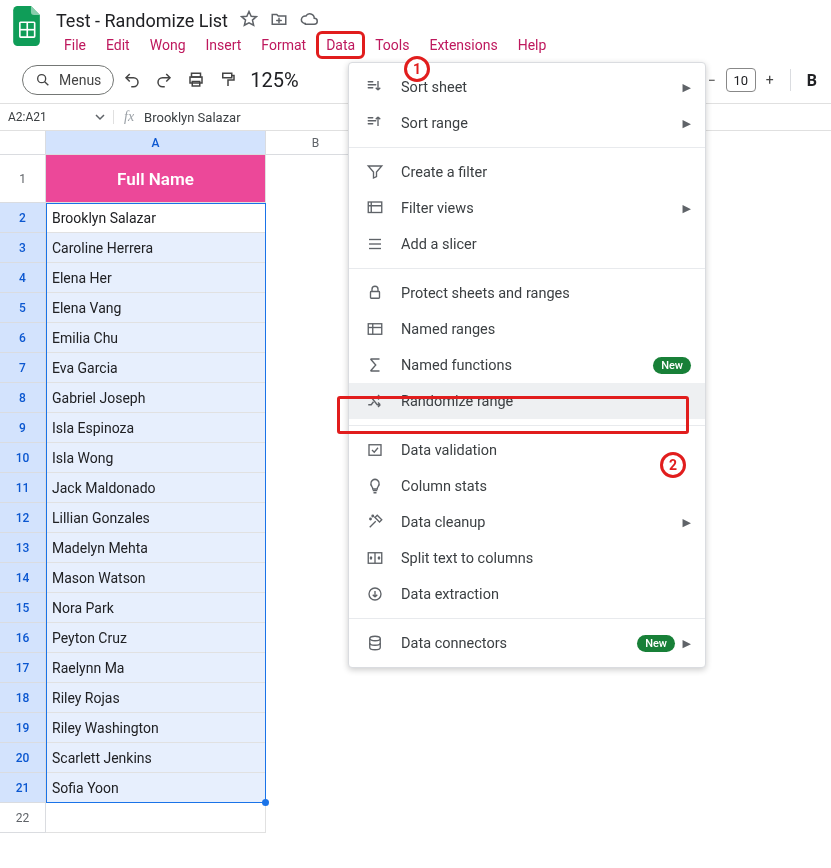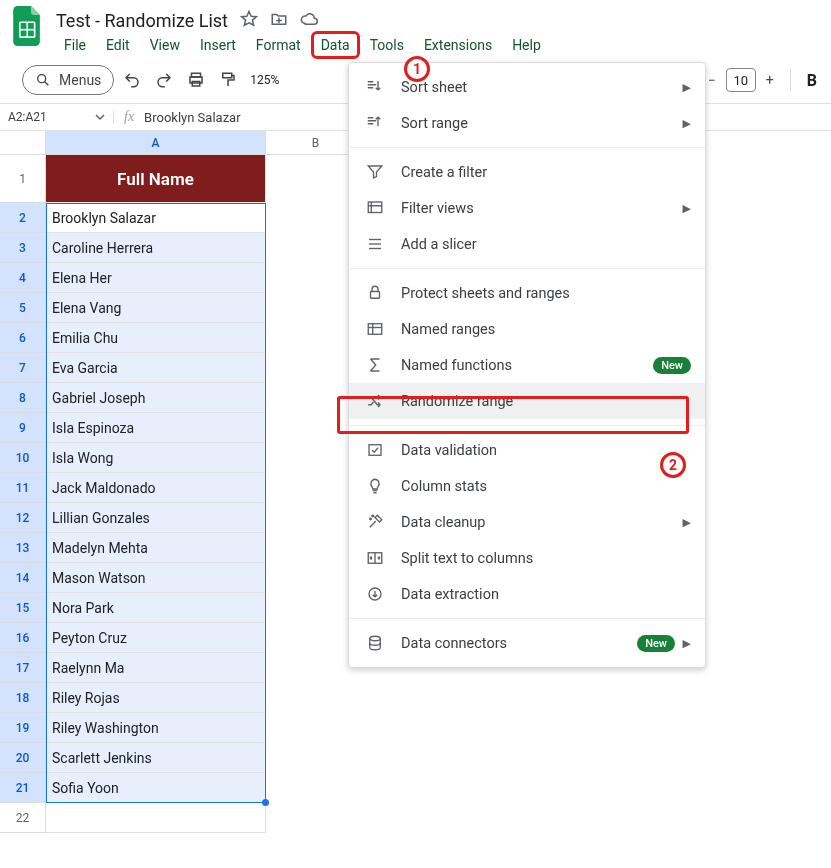--- a/index.html
+++ b/index.html
@@ -22,33 +22,33 @@
     display:flex; align-items:center; justify-content:center;
   }
   .logo svg { width:30px; height:40px; }
   .title-block { display:flex; flex-direction:column; }
   .title-row { display:flex; align-items:center; gap:12px; padding-top:4px;}
   .doc-title { font-size:18px; color:#202124; }
   .title-icons { display:flex; gap:12px; color:#5f6368; }
   .title-icons svg { width:18px; height:18px; }
 
   .menu-bar { display:flex; gap:4px; margin-top:2px; }
-  .menu-item { padding:4px 8px; border-radius:4px; font-size:14px; color:#14532d; cursor:pointer; }
+  .menu-item { padding:4px 8px; border-radius:4px; font-size:14px; color:#be185d; cursor:pointer; }
   .menu-item.active { outline: 3px solid #e11d1d; outline-offset:-1px; }
 
   
   .toolbar-row { display:flex; align-items:center; gap:4px; padding:8px 8px 8px 22px; }
   .menus-pill {
     display:flex; align-items:center; gap:8px;
     border:1px solid #747775; border-radius:20px;
     padding:6px 12px; font-size:14px; color:#444;
   }
   .tbtn { width:28px; height:28px; display:flex; align-items:center; justify-content:center; color:#444; border-radius:4px; }
   .tbtn svg { width:18px; height:18px; }
-  .zoom-label { font-size:12px; color:#202124; padding:0 4px; }
+  .zoom-label { font-size:20px; color:#202124; padding:0 4px; }
   .divider-v { width:1px; height:22px; background:#dadce0; margin:0 6px; }
   .minus-plus { width:20px; height:20px; display:flex; align-items:center; justify-content:center; color:#444; }
   .font-size-box { width:30px; height:24px; border:1px solid #888; border-radius:4px; display:flex; align-items:center; justify-content:center; font-size:13px; }
   .bold-btn { font-weight:700; font-size:16px; padding:0 6px; }
 
   
   .formula-row { display:flex; align-items:center; border-top:1px solid #e0e0e0; border-bottom:1px solid #e0e0e0; height:28px; }
   .name-box { width:114px; display:flex; align-items:center; justify-content:space-between; padding:0 8px; font-size:12px; color:#3c4043; border-right:1px solid #e0e0e0; }
   .name-box svg { width:10px; height:10px; color:#5f6368; }
   .fx { font-style:italic; color:#9aa0a6; padding:0 10px; font-family: "Times New Roman", serif; font-size:14px; }
@@ -74,21 +74,21 @@
   .colA { width:220px; } .colB{width:100px;} .colC{width:100px;} .colD{width:100px;} .colE{width:100px;}
 
   .body-rows { position:relative; }
   .row { display:flex; height:30px; }
   .cell {
     border-right:1px solid #e1e1e1; border-bottom:1px solid #e1e1e1;
     padding:0 6px; display:flex; align-items:center; font-size:14px; color:#202124;
     background:#fff;
   }
   .cellA { width:220px; }
-  .row.header .cellA { background:#7f1d1d; color:#fff; font-weight:600; justify-content:center; font-size:17px; height:48px; }
+  .row.header .cellA { background:#ec4899; color:#fff; font-weight:600; justify-content:center; font-size:17px; height:48px; }
   .row.header { height:48px; }
   .row.sel .cellA { background:#e7effd; }
   .row.sel.first .cellA { background:#fff; }
 
   
   .sel-border {
     position:absolute; left:0; top:48px; width:220px;
     border:1.8px solid #1a73e8; pointer-events:none;
   }
   .sel-handle {
@@ -157,21 +157,21 @@
               <path d="M12 11v6m-3-3h6" stroke-linecap="round"></path>
             </svg></span>
         <span><svg viewBox="0 0 24 24" fill="none" stroke="currentColor" stroke-width="2">
               <path d="M7 18a5 5 0 1 1 .8-9.9A6 6 0 0 1 19 11a4 4 0 0 1 0 8H7z"></path>
             </svg></span>
       </div>
     </div>
     <div class="menu-bar" id="menu-bar">
         <span class="menu-item">File</span>
         <span class="menu-item">Edit</span>
-        <span class="menu-item">View</span>
+        <span class="menu-item">Wong</span>
         <span class="menu-item">Insert</span>
         <span class="menu-item">Format</span>
         <span class="menu-item active">Data</span>
         <span class="menu-item">Tools</span>
         <span class="menu-item">Extensions</span>
         <span class="menu-item">Help</span>
       </div>
   </div>
 </div>
 

